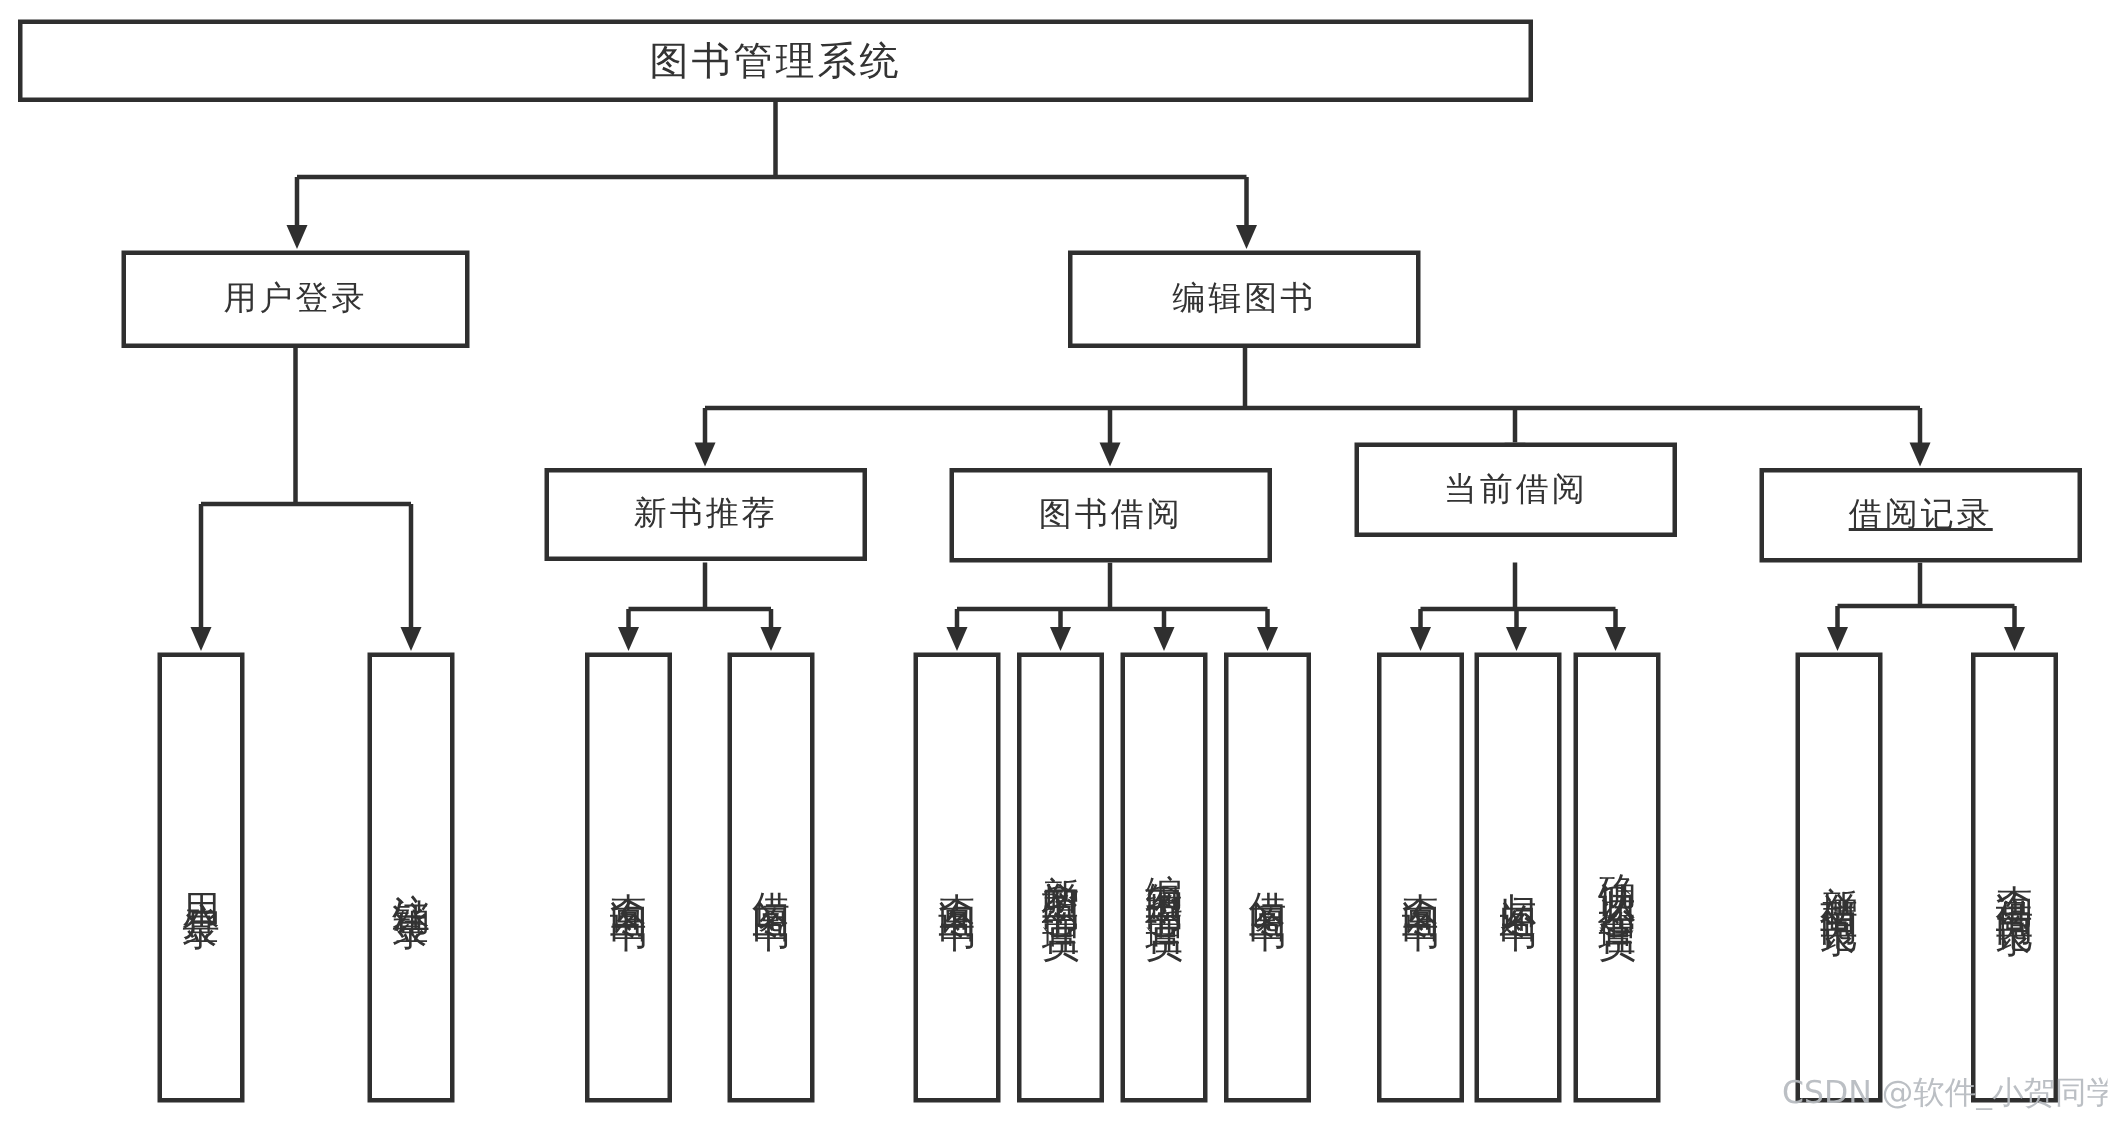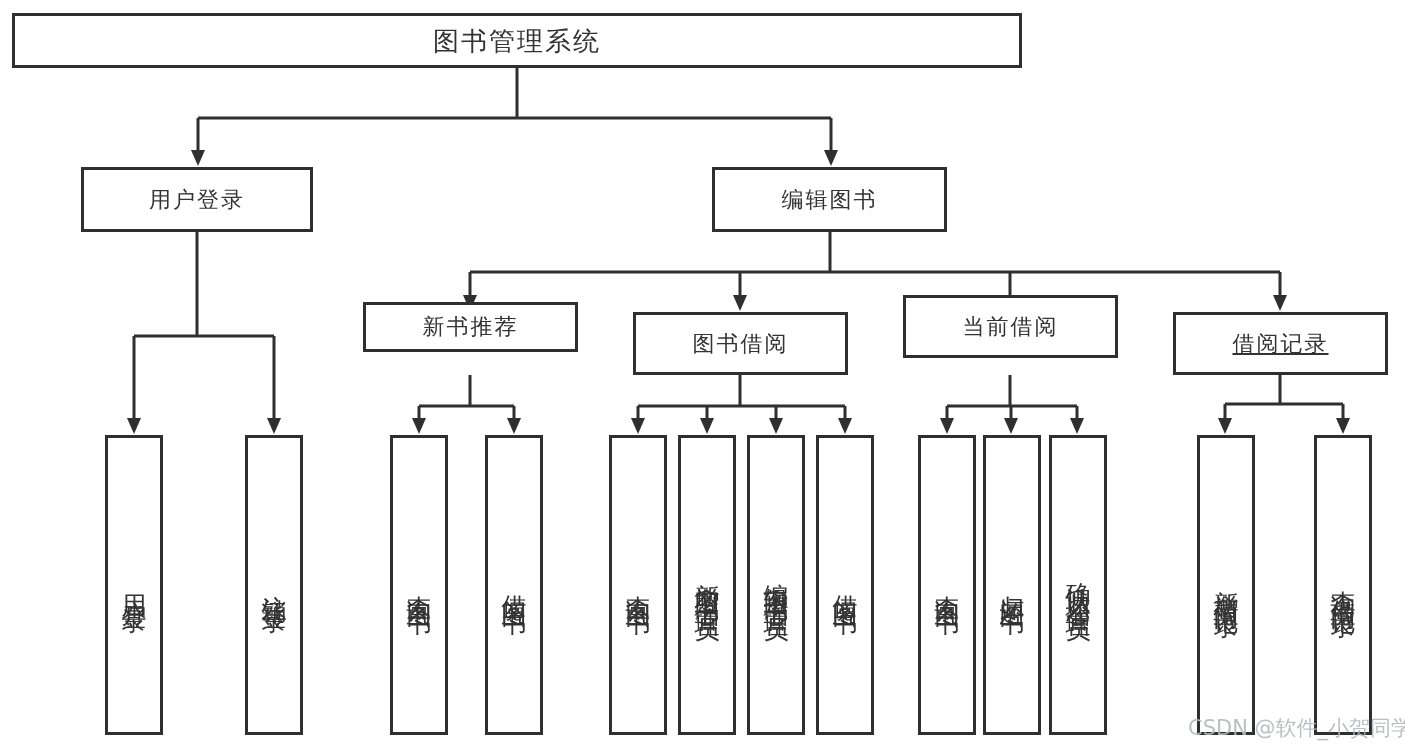--- a/index.html
+++ b/index.html
@@ -103,21 +103,21 @@
       <polygon points="1218,418 1232,418 1225,434"></polygon>
       <polygon points="1336,418 1350,418 1343,434"></polygon>
     </g>
   </svg>
 
   <div class="node root" style="left:12px; top:13px; width:1010px; height:55px;">图书管理系统</div>
 
   <div class="node" style="left:81px; top:167px; width:232px; height:65px;">用户登录</div>
   <div class="node" style="left:712px; top:167px; width:235px; height:65px;">编辑图书</div>
 
-  <div class="node" style="left:363px; top:302px; width:215px; height:50px;">新书推荐</div>
+  <div class="node" style="left:363px; top:312px; width:215px; height:62px;">新书推荐</div>
   <div class="node" style="left:633px; top:312px; width:215px; height:63px;">图书借阅</div>
   <div class="node" style="left:903px; top:295px; width:215px; height:63px;">当前借阅</div>
   <div class="node" style="left:1173px; top:312px; width:215px; height:63px;text-decoration:underline;">借阅记录</div>
 
   <div class="leaf" style="left:105px; top:435px;">
     <span>用户登录</span>
   </div>
   <div class="leaf" style="left:245px; top:435px;">
     <span>注销登录</span>
   </div>

